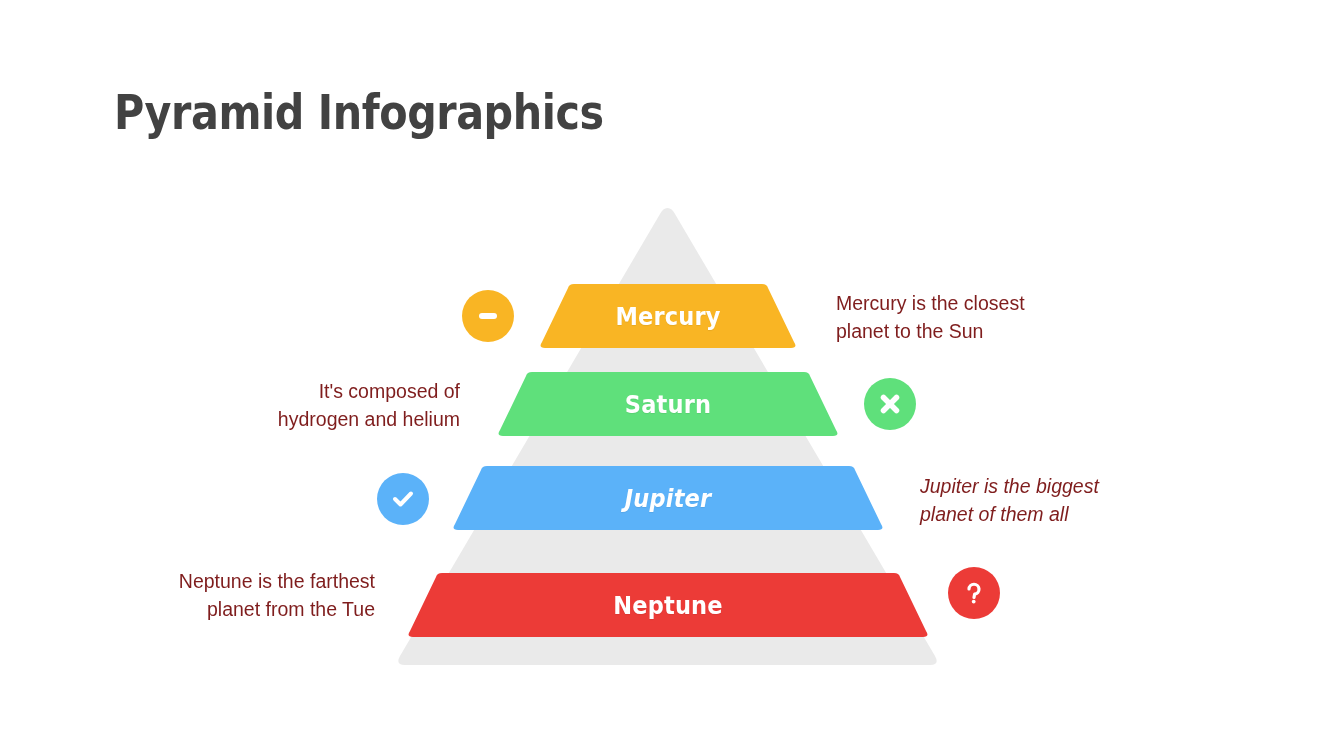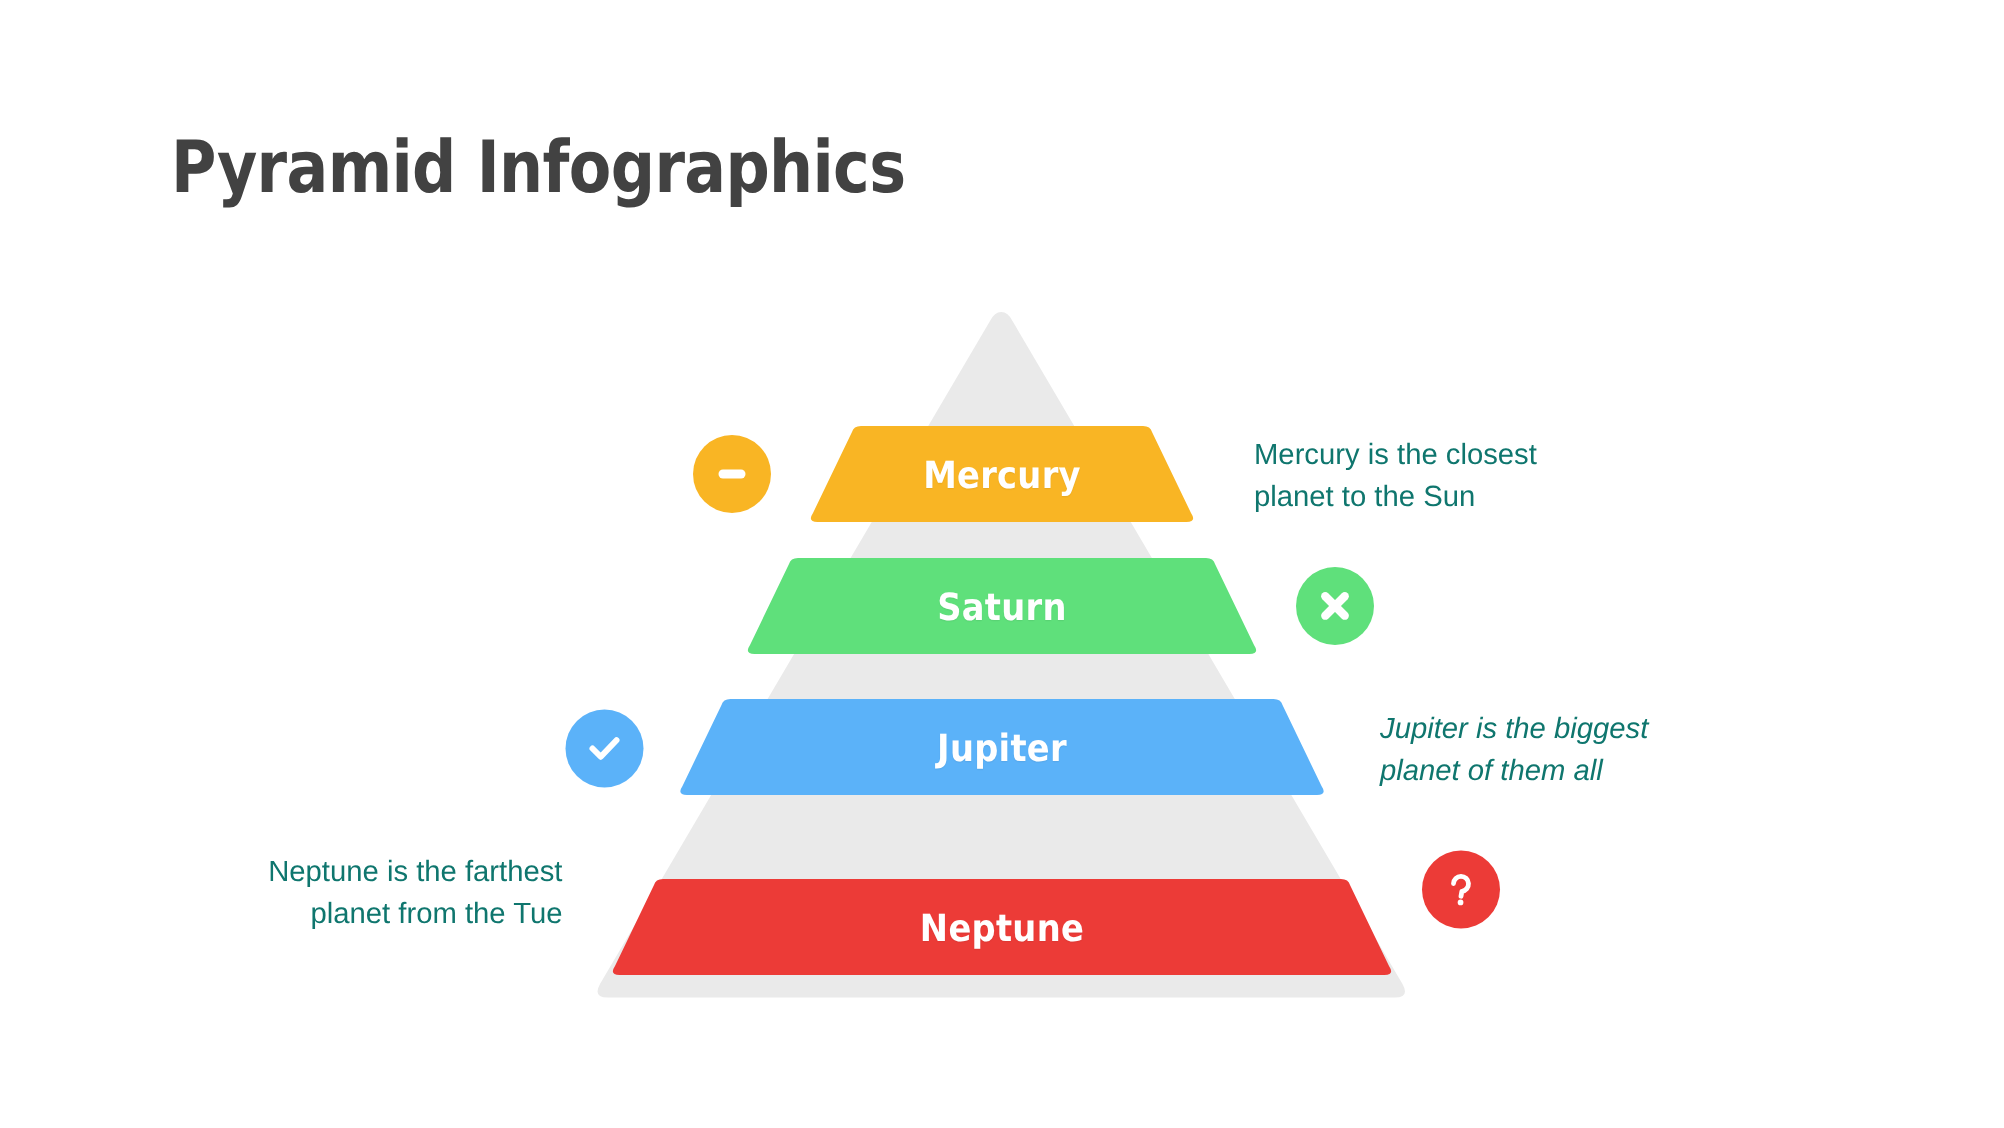--- a/index.html
+++ b/index.html
@@ -75,30 +75,30 @@
     color: #ffffff;
     letter-spacing: 0.2px;
     transform: scaleX(0.9);
     transform-origin: center center;
     text-shadow: 0 1px 1px rgba(0,0,0,0.07);
   }
 
   
   .band-mercury { left: 538px; top: 248px; width: 260px; }
   .band-saturn  { left: 496px; top: 336px; width: 344px; }
-  .band-jupiter { left: 451px; top: 430px; width: 434px; }
-  .band-neptune { left: 406px; top: 550px; width: 524px; }
+  .band-jupiter { left: 451px; top: 430px; width: 434px; font-style: italic; }
+  .band-neptune { left: 406px; top: 537px; width: 524px; }
 
   
   .desc {
     position: absolute;
     font-family: "Liberation Sans", sans-serif;
     font-size: 19.5px;
     line-height: 28px;
-    color: #0f766e;
+    color: #7f1d1d;
     white-space: pre-line;
   }
   .desc-right { text-align: left; }
   .desc-left  { text-align: right; }
 
   .desc-mercury { left: 836px; top: 253px; width: 260px; }
   .desc-saturn  { left: 200px; top: 341px; right: auto; width: 260px; }
   .desc-jupiter { left: 920px; top: 436px; width: 260px; font-style: italic; }
   .desc-neptune { left: 115px; top: 531px; width: 260px; }
 
@@ -182,20 +182,22 @@
   <div class="icon-badge icon-neptune" style="background:#EC3B37;">
     <svg width="28" height="28" viewBox="0 0 28 28">
       <path d="M 9 10 A 5 5 0 1 1 14.6 15.2 L 14 18.5" fill="none" stroke="#FFFFFF" stroke-width="3.2" stroke-linecap="round" stroke-linejoin="round"></path>
       <circle cx="13.7" cy="22.6" r="1.9" fill="#FFFFFF"></circle>
     </svg>
   </div>
 
   <div class="desc desc-right desc-mercury">Mercury is the closest
 planet to the Sun</div>
 
+  <div class="desc desc-left desc-saturn">It's composed of
+hydrogen and helium</div>
 
   <div class="desc desc-right desc-jupiter">Jupiter is the biggest
 planet of them all</div>
 
   <div class="desc desc-left desc-neptune">Neptune is the farthest
 planet from the Tue</div>
 
 </div>
 
 </body></html>

